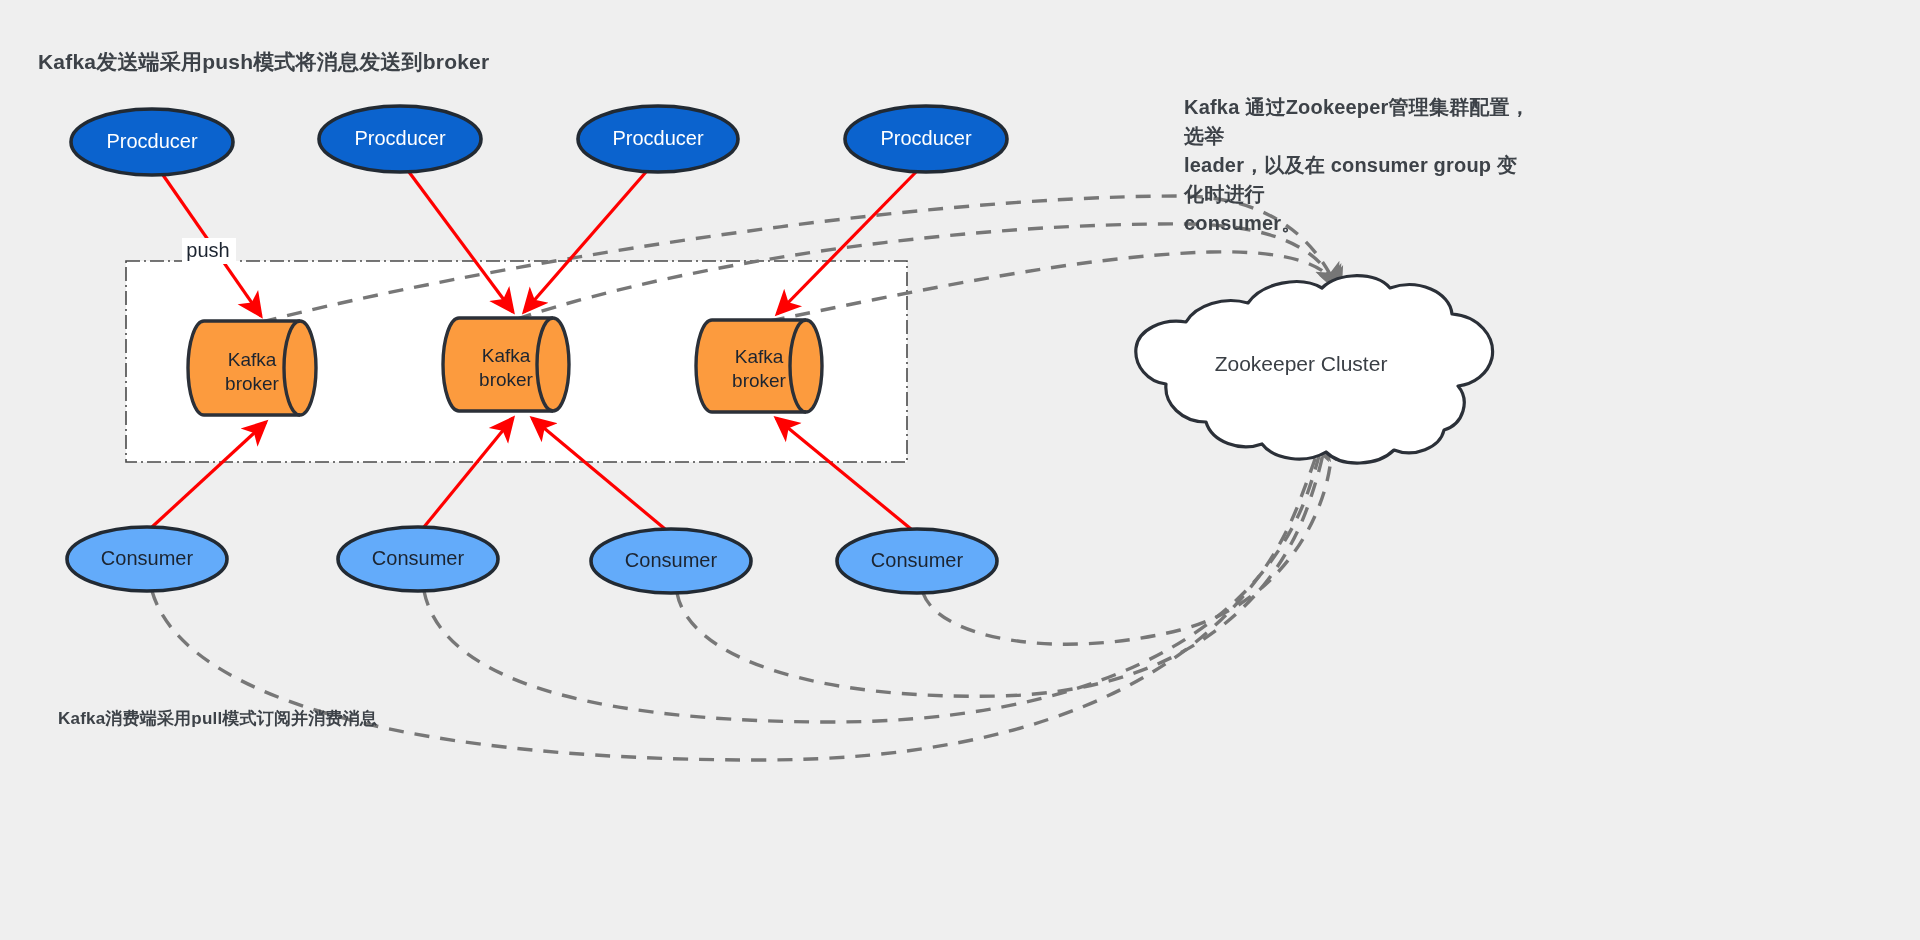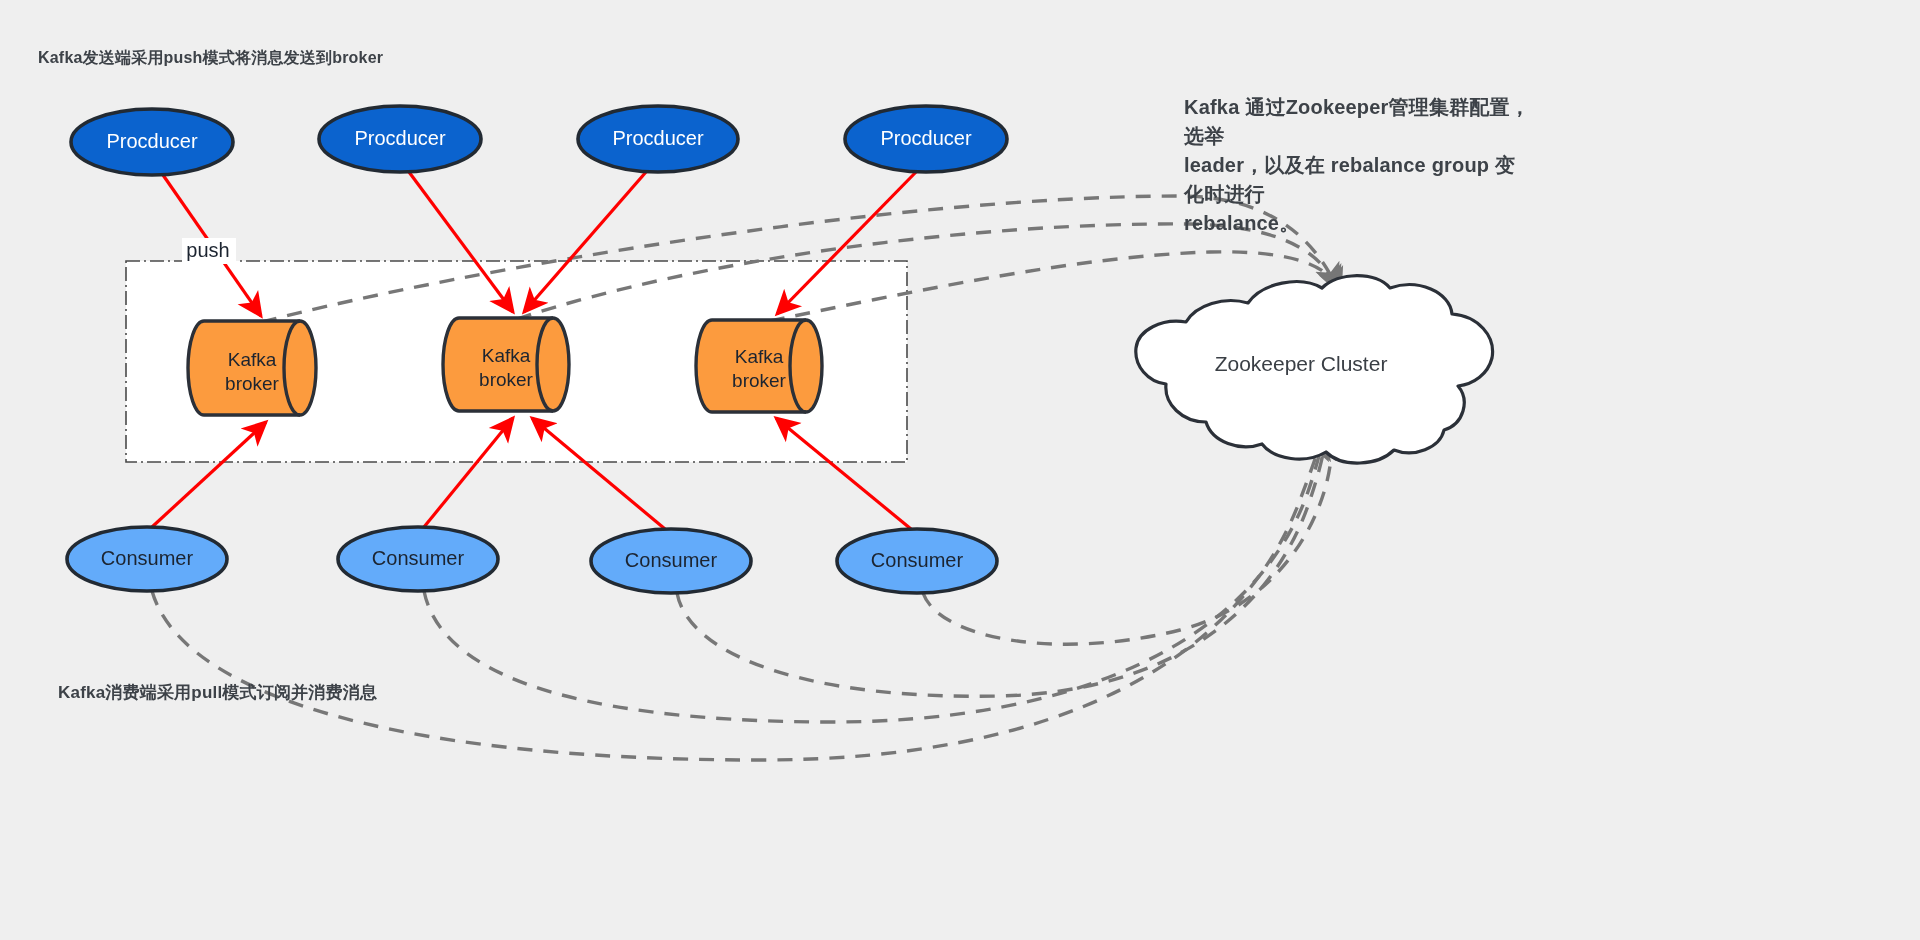--- a/index.html
+++ b/index.html
@@ -56,32 +56,32 @@
   .annot {
     position: absolute;
     font-family: "Liberation Sans", sans-serif;
     font-weight: bold;
     color: #3d4248;
     letter-spacing: 0.2px;
   }
   #title-top-left {
     left: 38px;
     top: 48px;
-    font-size: 16px;
+    font-size: 21px;
   }
   #note-right {
     left: 1184px;
     top: 93px;
     font-size: 20px;
     line-height: 1.45;
     width: 350px;
   }
   #label-bottom-left {
     left: 58px;
-    top: 681px;
+    top: 707px;
     font-size: 17px;
   }
 </style>
 </head>
 <body>
 
 <div id="canvas">
 
   <svg id="diagram" viewBox="0 0 1920 940">
     <defs>
@@ -203,19 +203,19 @@
     <g>
       <rect x="182" y="238" width="54" height="26" fill="#ffffff"></rect>
       <text class="edge-label" x="208" y="252">push</text>
     </g>
   </svg>
 
   <div class="annot" id="title-top-left">Kafka发送端采用push模式将消息发送到broker</div>
 
   <div class="annot" id="note-right">
     <div>Kafka 通过Zookeeper管理集群配置，选举</div>
-    <div>leader，以及在 rebalance group 变化时进行</div>
-    <div>rebalance。</div>
+    <div>leader，以及在 consumer group 变化时进行</div>
+    <div>consumer。</div>
   </div>
 
   <div class="annot" id="label-bottom-left">Kafka消费端采用pull模式订阅并消费消息</div>
 
 </div>
 
 </body></html>

